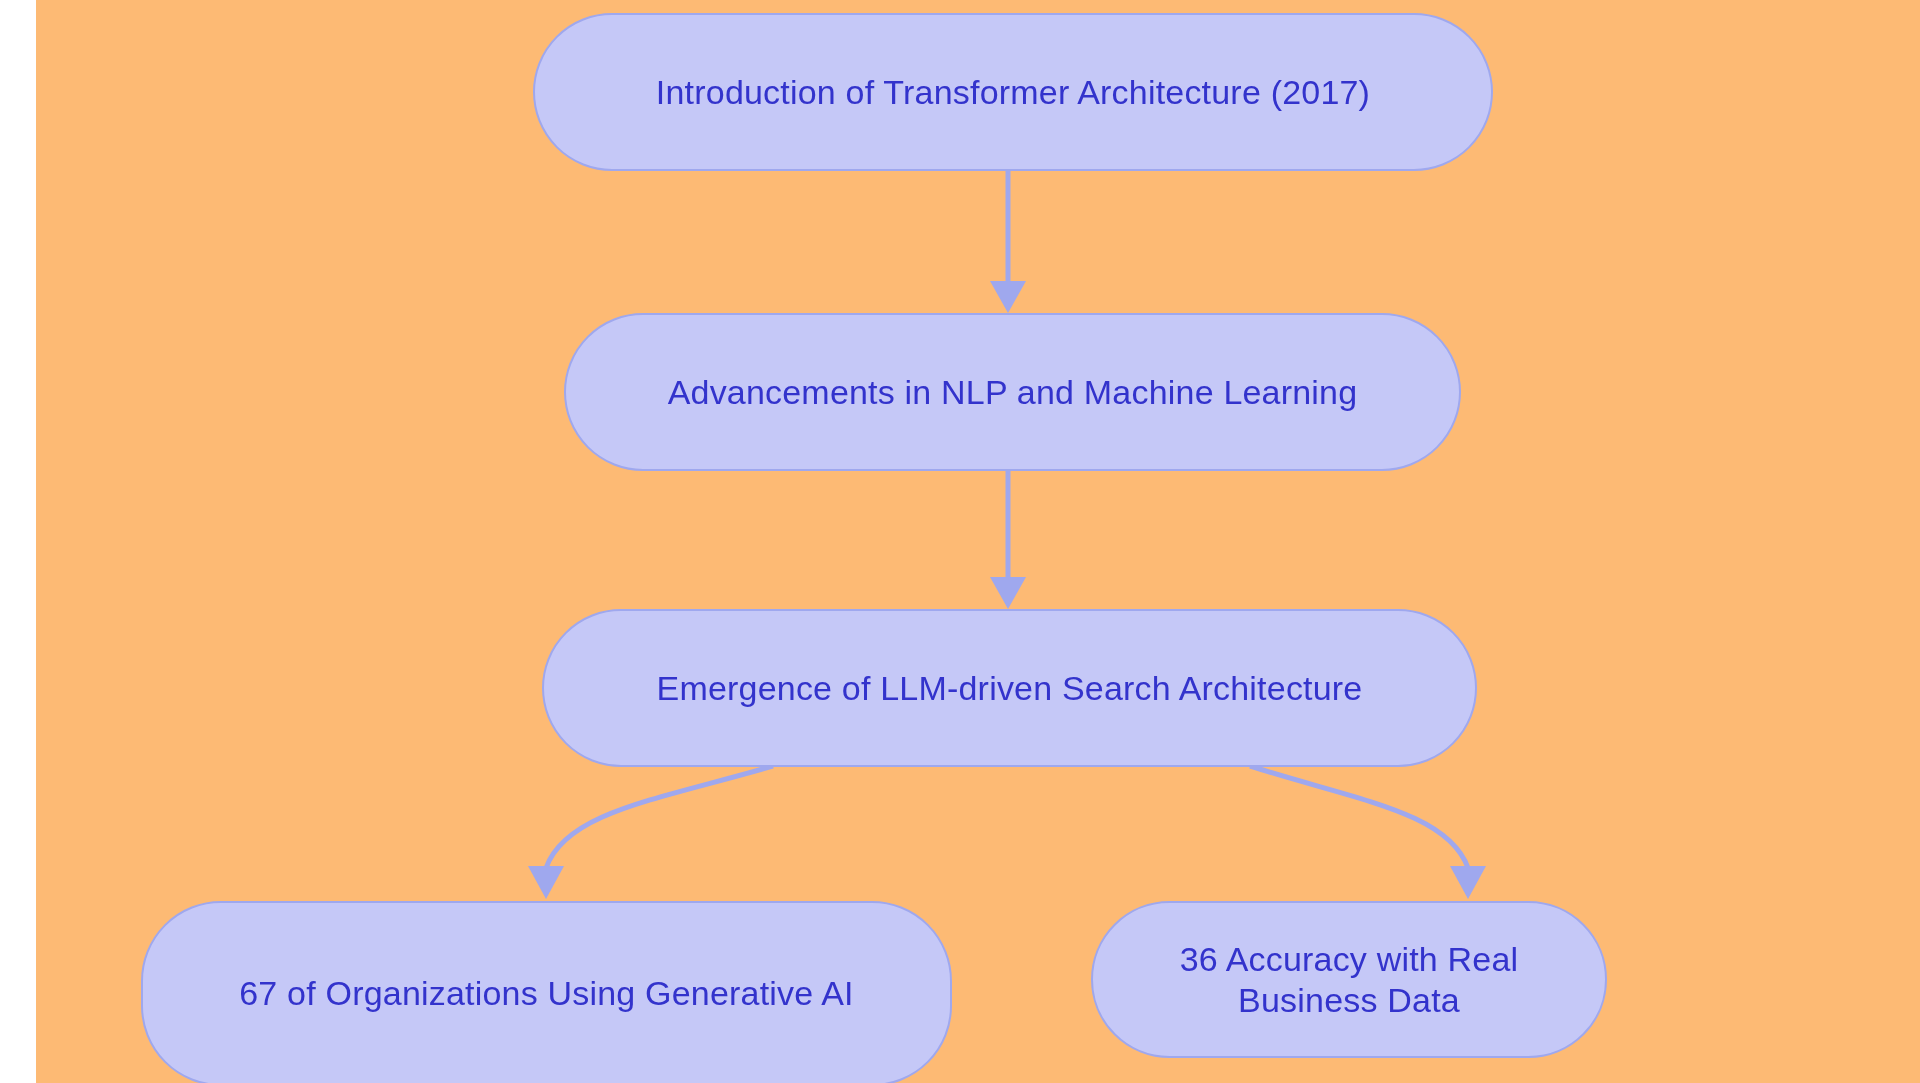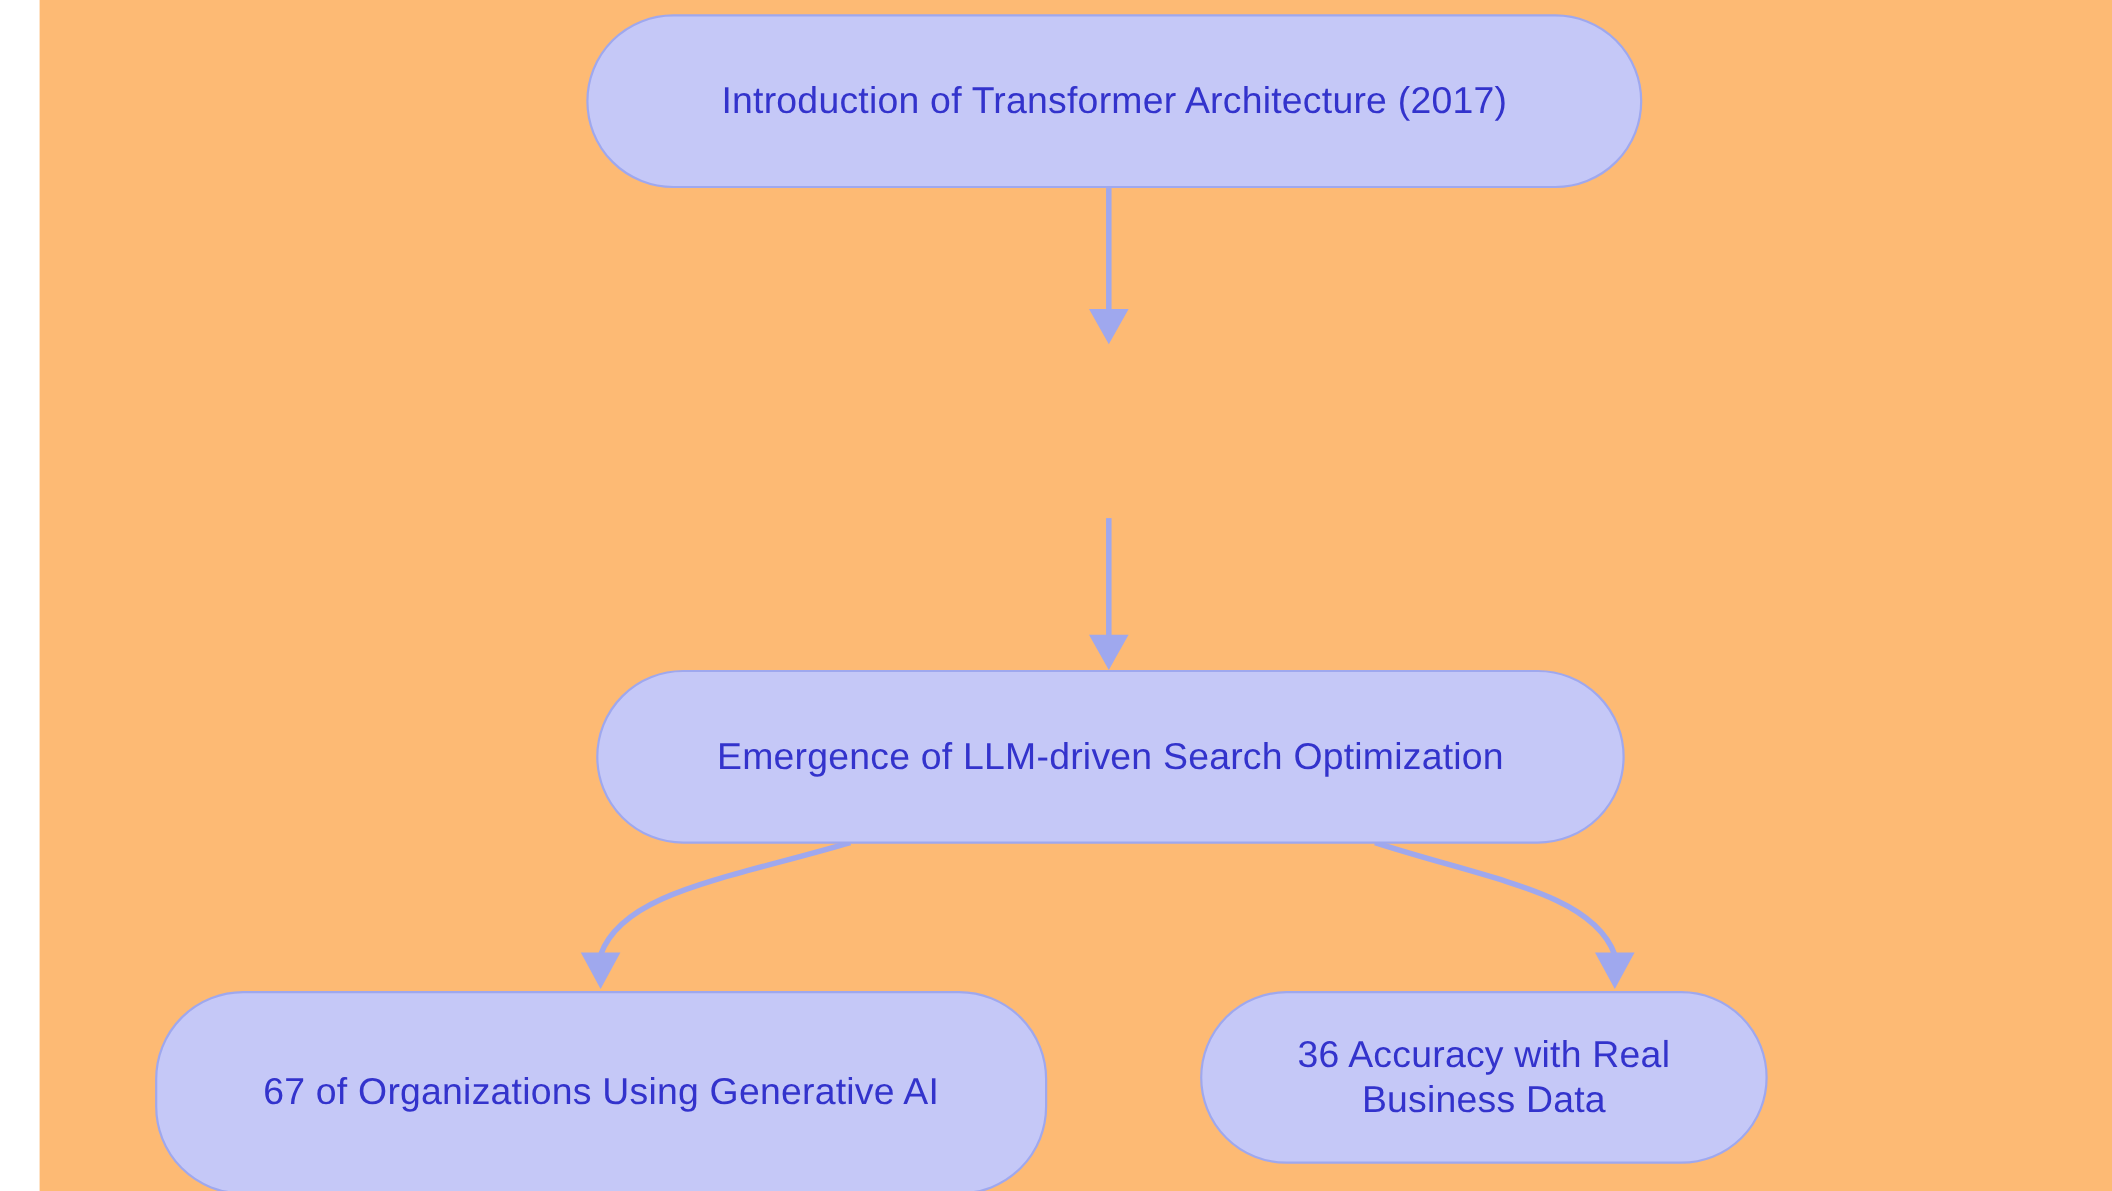--- a/index.html
+++ b/index.html
@@ -72,20 +72,21 @@
     </g>
 
     <g>
       <path d="M 1214 766 C 1320 800, 1412 812, 1432 868" stroke="#9fa8ee" stroke-width="5" fill="none"></path>
       <polygon points="1414,866 1450,866 1432,899" fill="#9fa8ee"></polygon>
     </g>
   </svg>
 
   <div class="node" id="node-0">Introduction of Transformer Architecture (2017)</div>
 
+  <div class="node" id="node-1">Advancements in NLP and Machine Learning</div>
 
-  <div class="node" id="node-2">Emergence of LLM-driven Search Optimization</div>
+  <div class="node" id="node-2">Emergence of LLM-driven Search Architecture</div>
 
   <div class="node" id="node-3">67 of Organizations Using Generative AI</div>
 
   <div class="node" id="node-4">36 Accuracy with Real Business Data</div>
 
 </div>
 
 </body></html>

